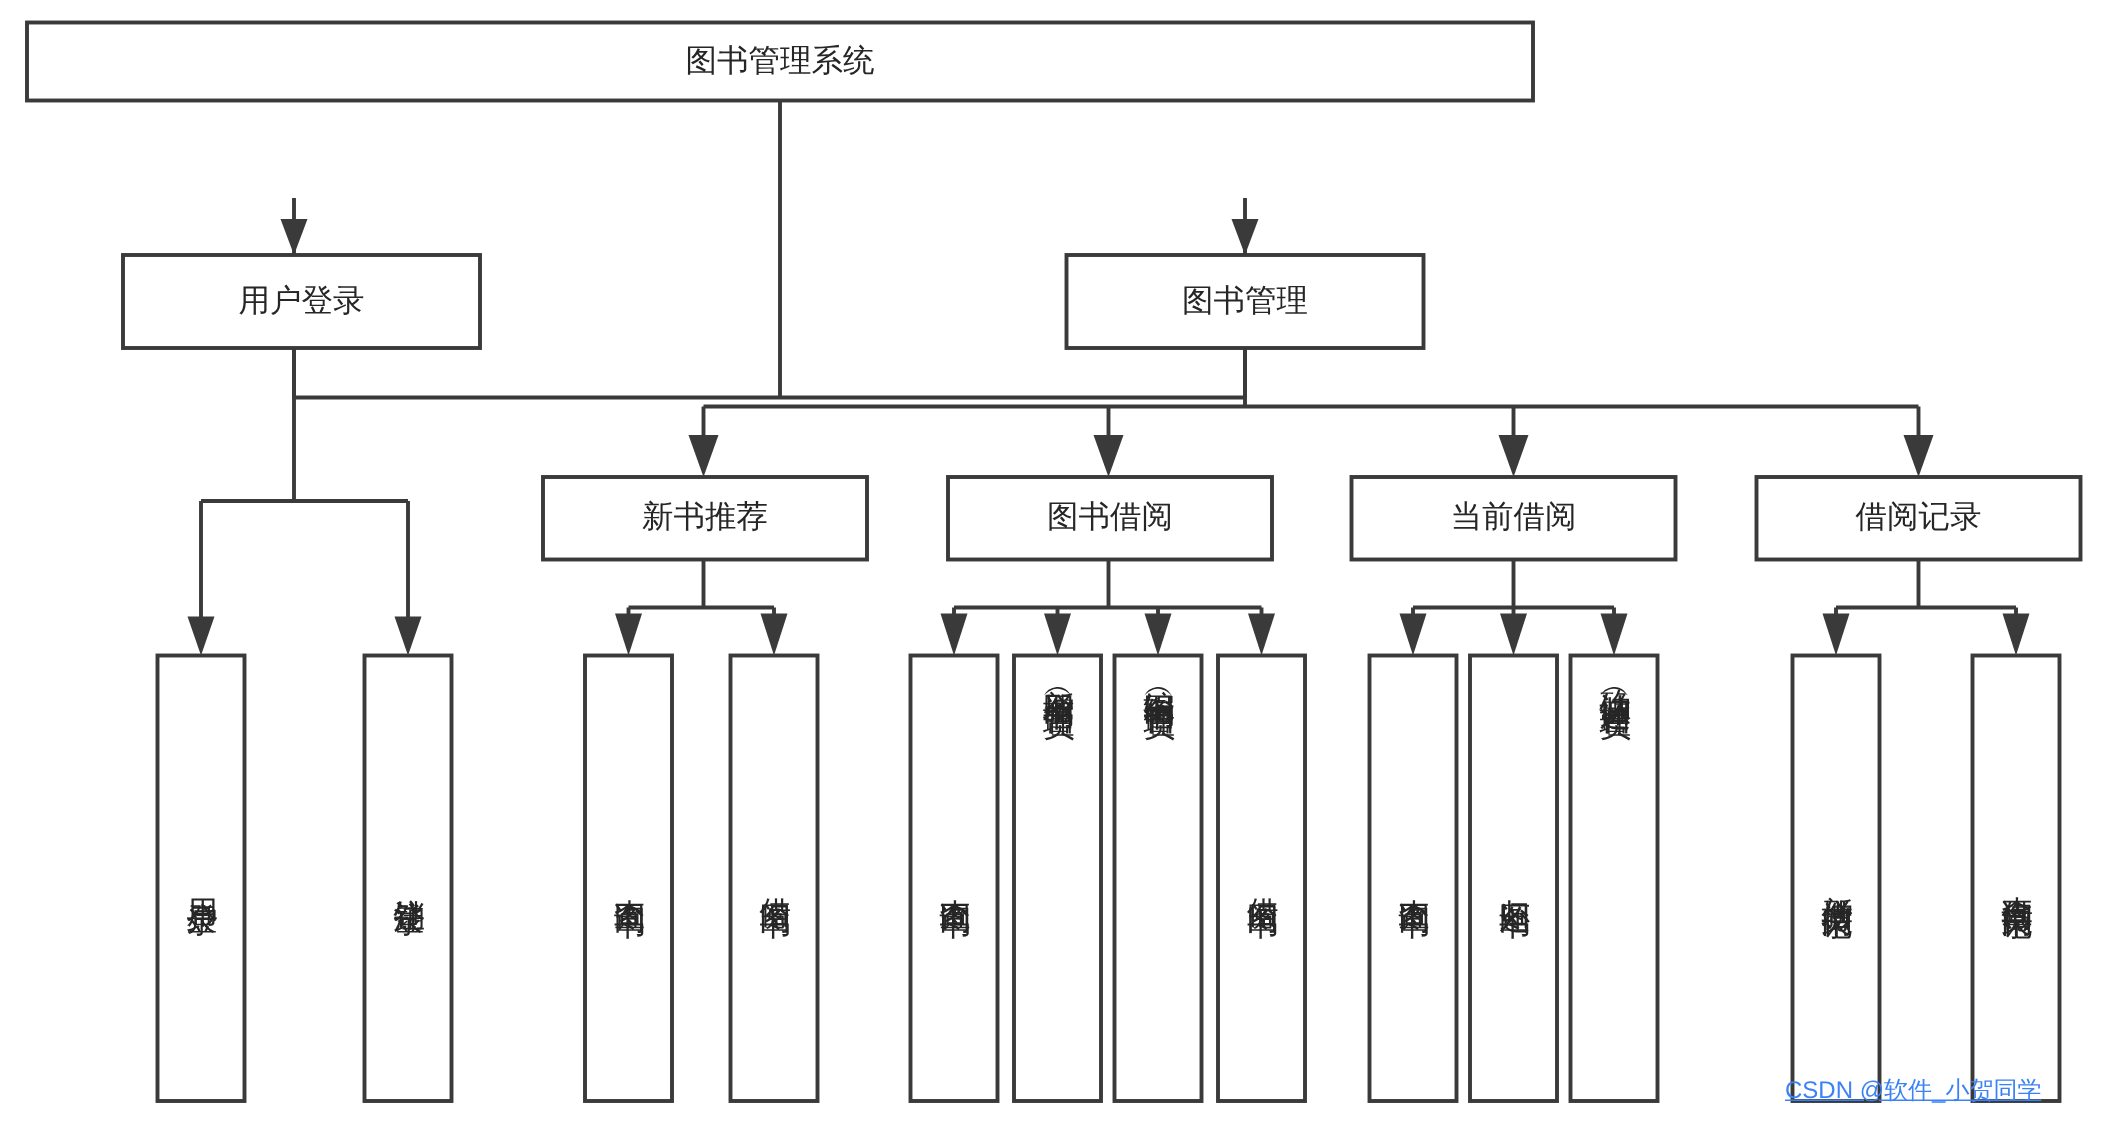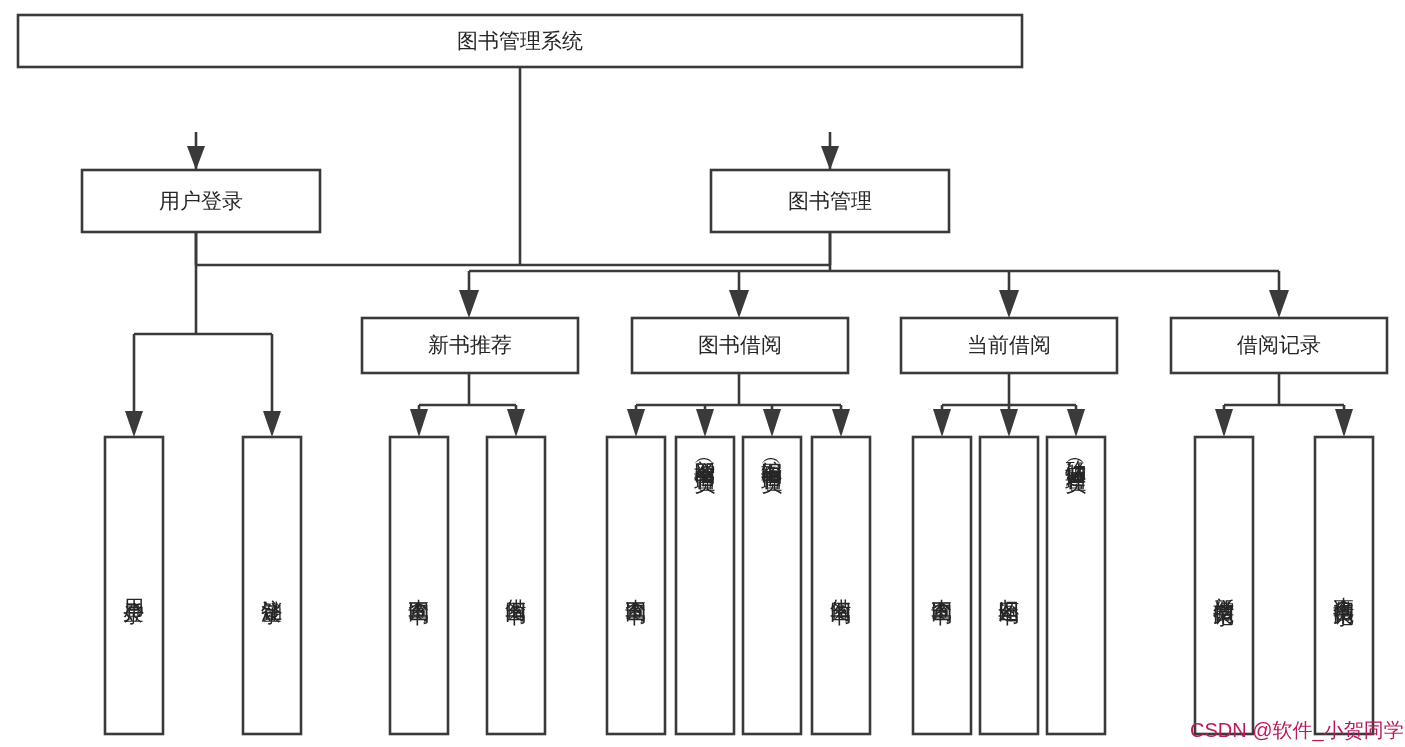--- a/index.html
+++ b/index.html
@@ -63,24 +63,25 @@
     font-size: 21px;
     line-height: 1.12;
     color: #262626;
     letter-spacing: 2px;
     text-align: center;
     white-space: nowrap;
   }
   .watermark {
     position: absolute;
     font-family: "Liberation Sans", "DejaVu Sans", sans-serif;
-    font-size: 20px;
-    color: #be185d;
+    font-size: 16px;
+    color: #3b82f6;
     white-space: nowrap;
     pointer-events: none;
+    text-decoration: underline;
   }
 </style>
 </head>
 <body>
 
 <div id="diagram-root">
 
   <svg class="diagram-canvas" viewBox="0 0 1405 747" xmlns="http://www.w3.org/2000/svg">
 
     <g>

